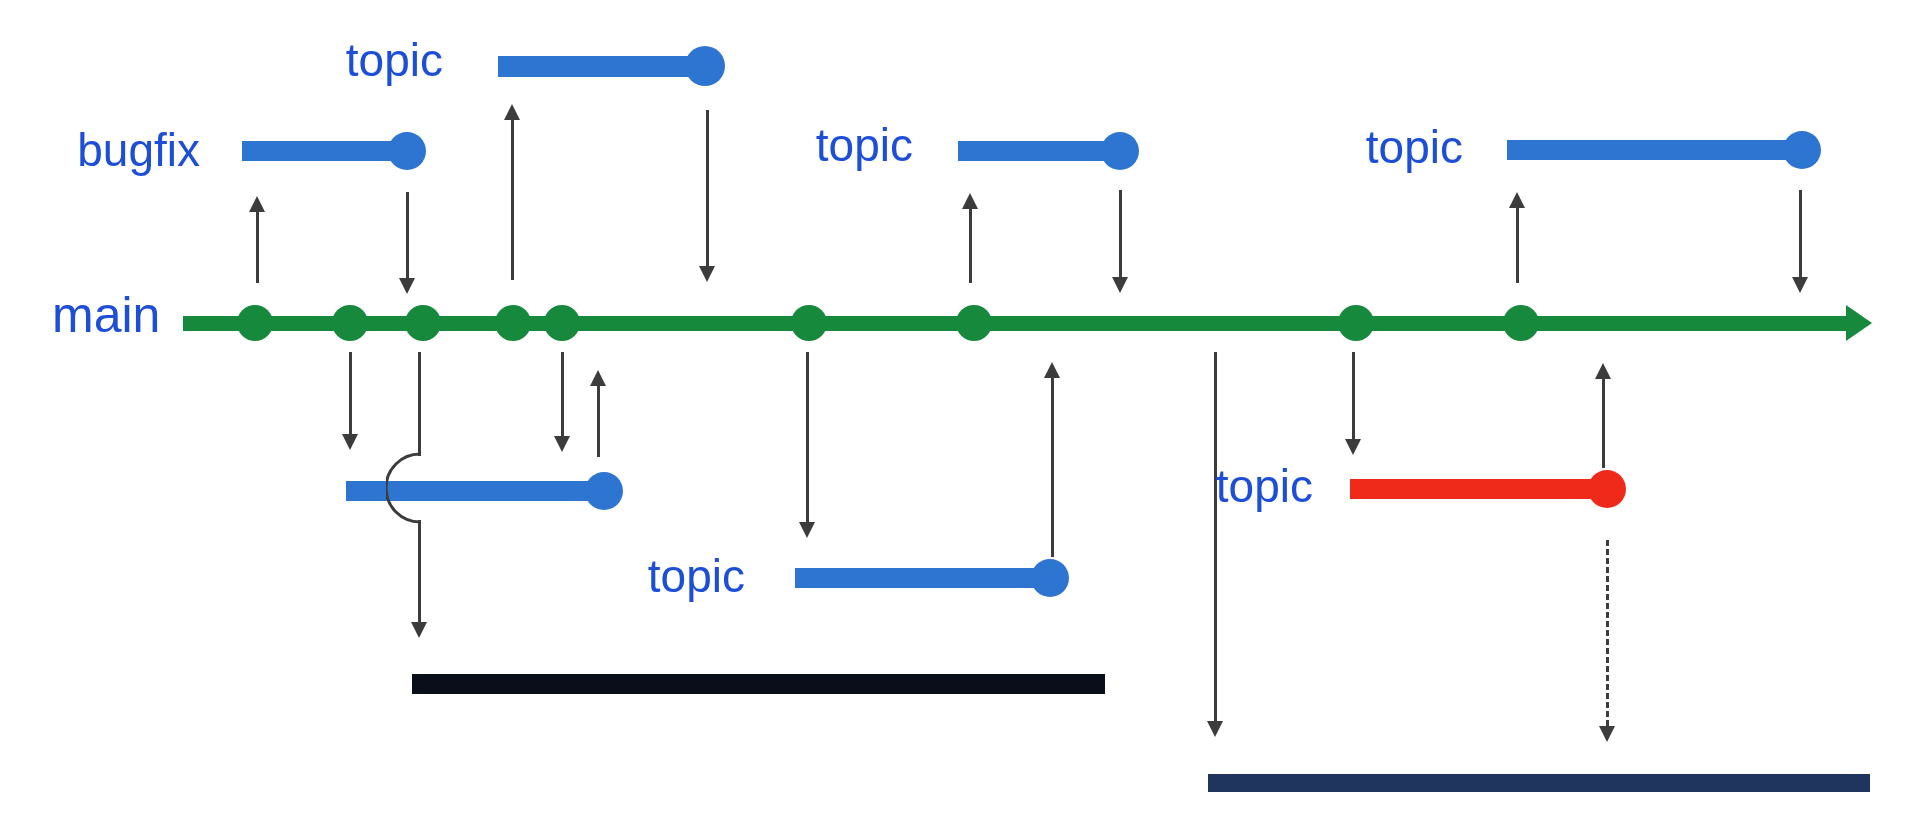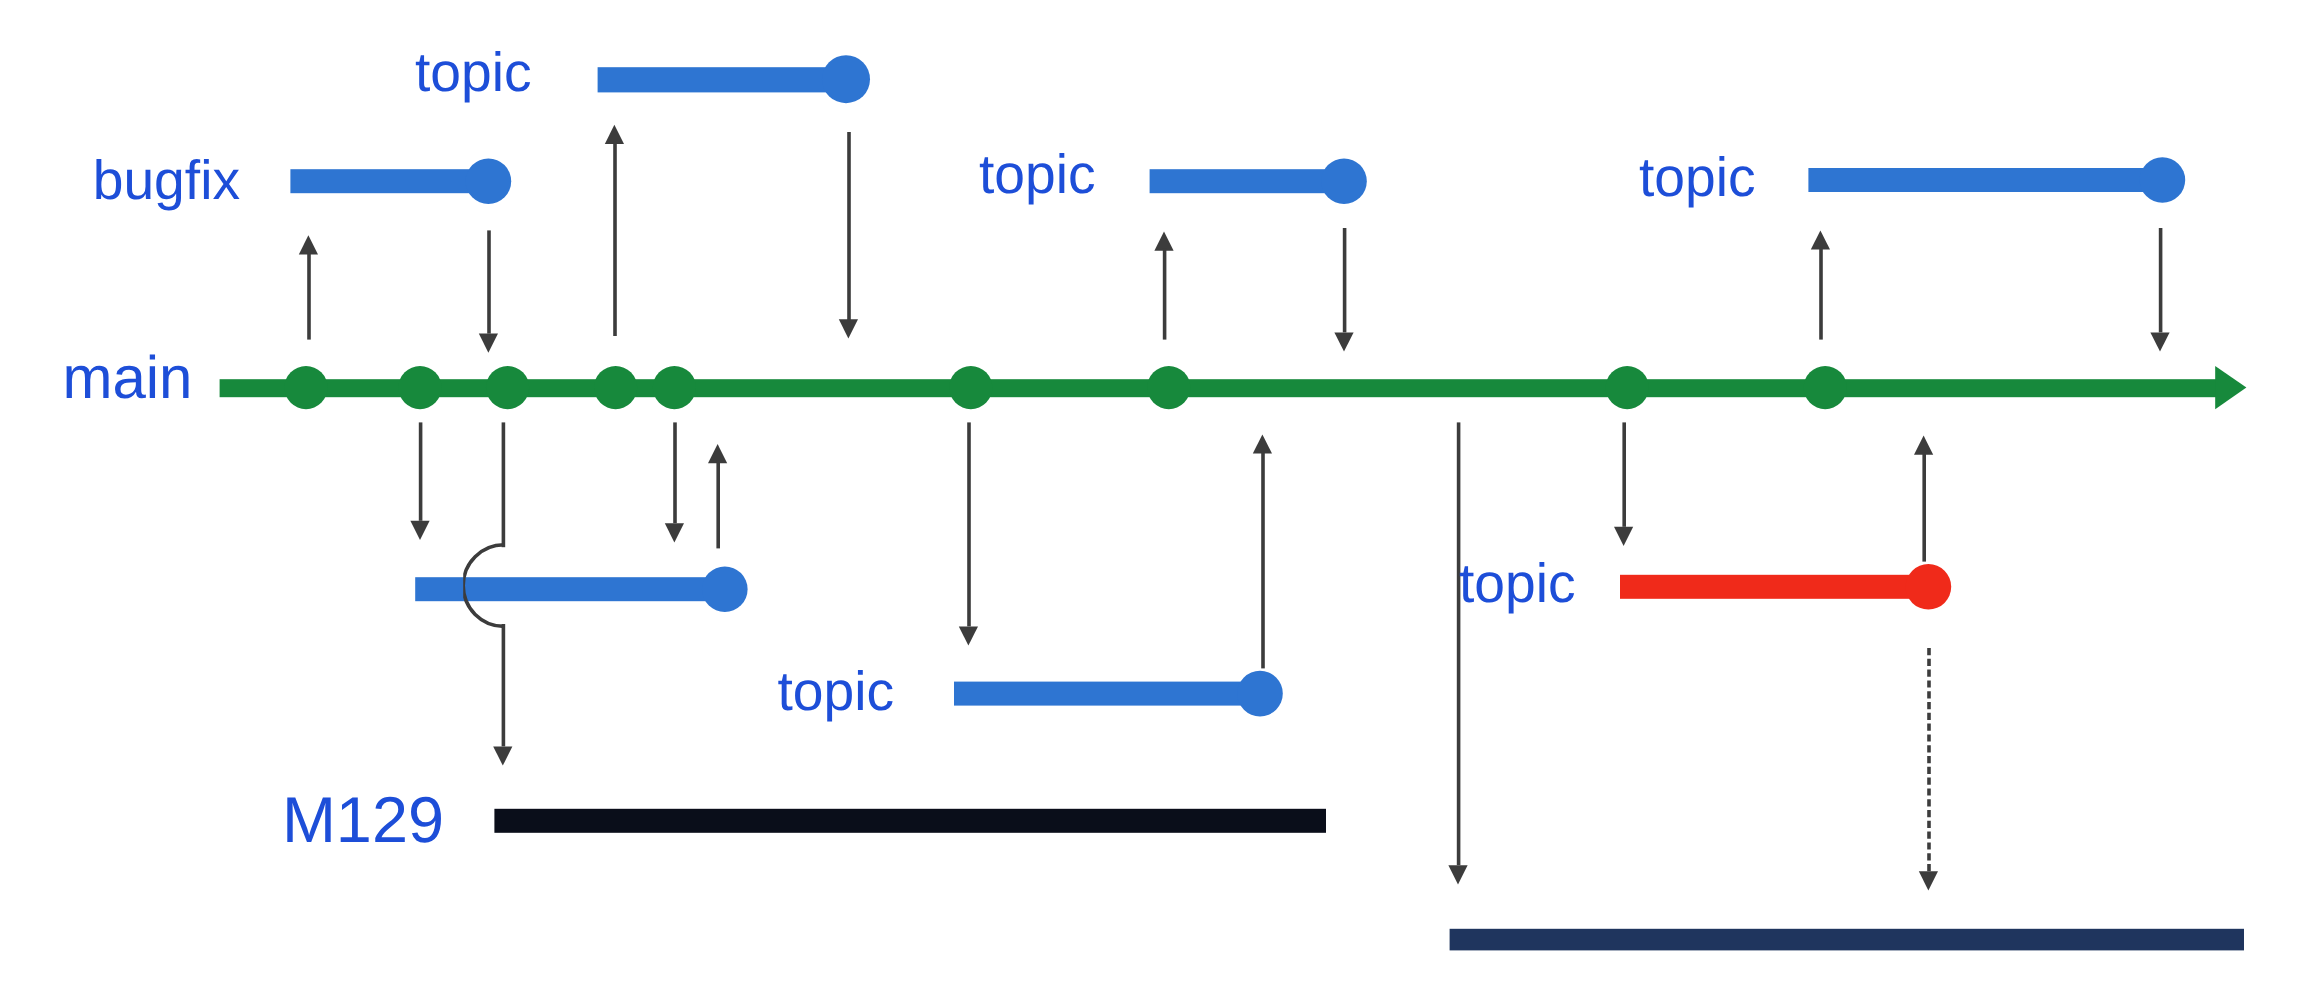--- a/index.html
+++ b/index.html
@@ -122,18 +122,17 @@
   <div class="lbl" style="right:607px;top:463px;">topic</div>
   <div class="hline red-line" style="left:1350px;top:479px;width:257px;"></div>
   <div class="dot red-dot" style="left:1588px;top:470px;"></div>
   <div class="vline" style="left:1352px;top:352px;height:87px;"></div>
   <div class="head-down" style="left:1345px;top:439px;"></div>
   <div class="head-up" style="left:1595px;top:363px;"></div>
   <div class="vline" style="left:1602px;top:377px;height:91px;"></div>
   <div class="vdash" style="left:1606px;top:540px;height:186px;"></div>
   <div class="head-down" style="left:1599px;top:726px;"></div>
 
-  <div class="lbl big" style="right:1550px;top:657px;">M129</div>
   <div class="bar m129" style="left:412px;top:674px;width:693px;"></div>
 
   <div class="bar m130" style="left:1208px;top:774px;width:662px;"></div>
 
 </div>
 
 </body></html>

